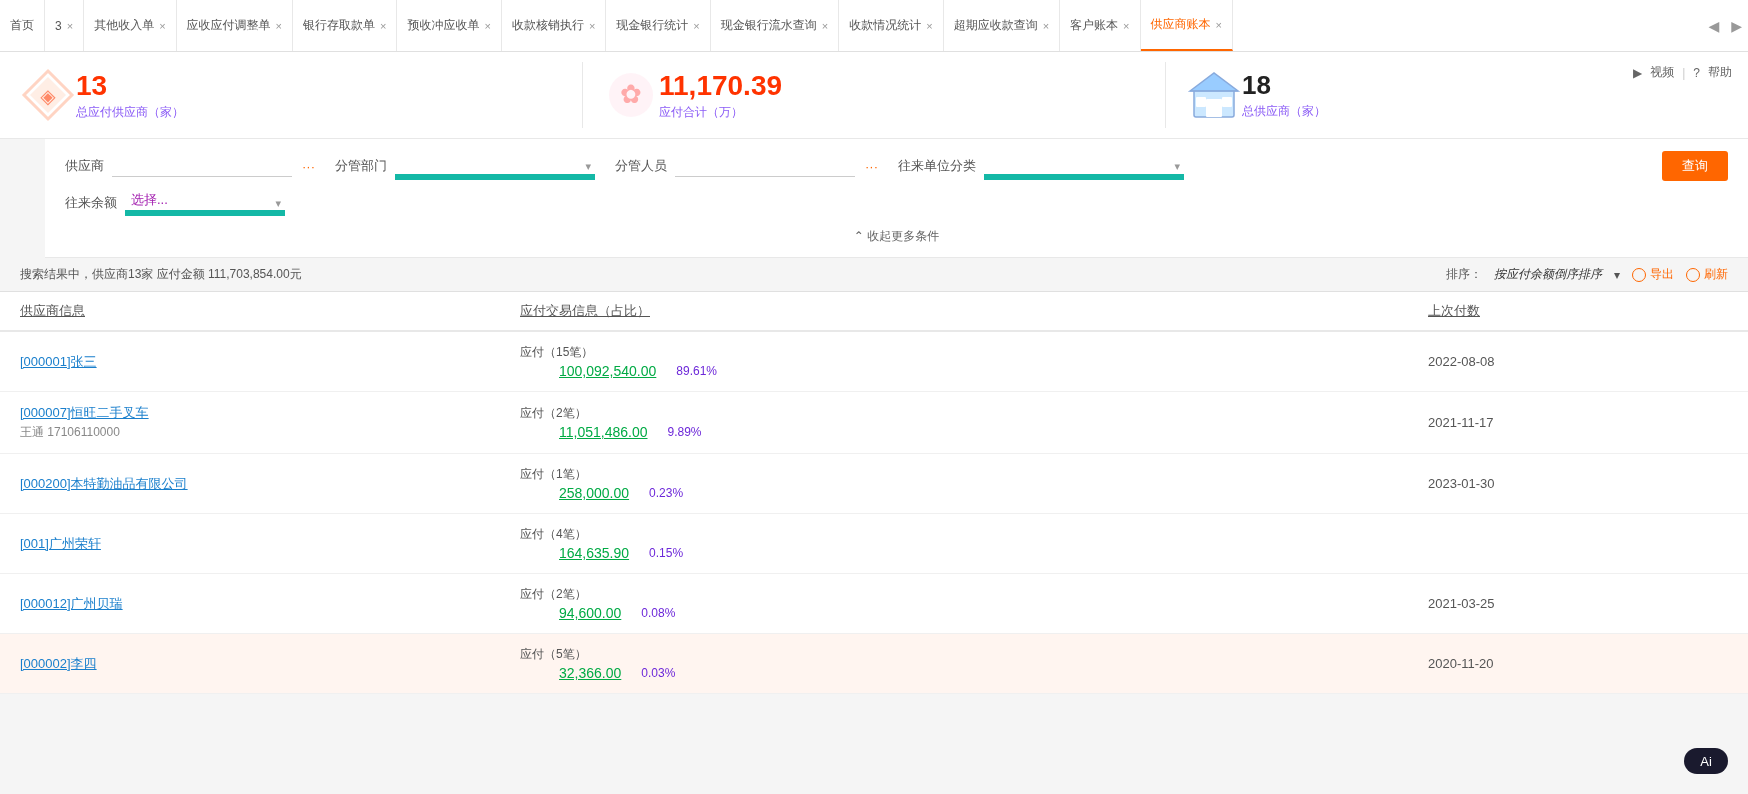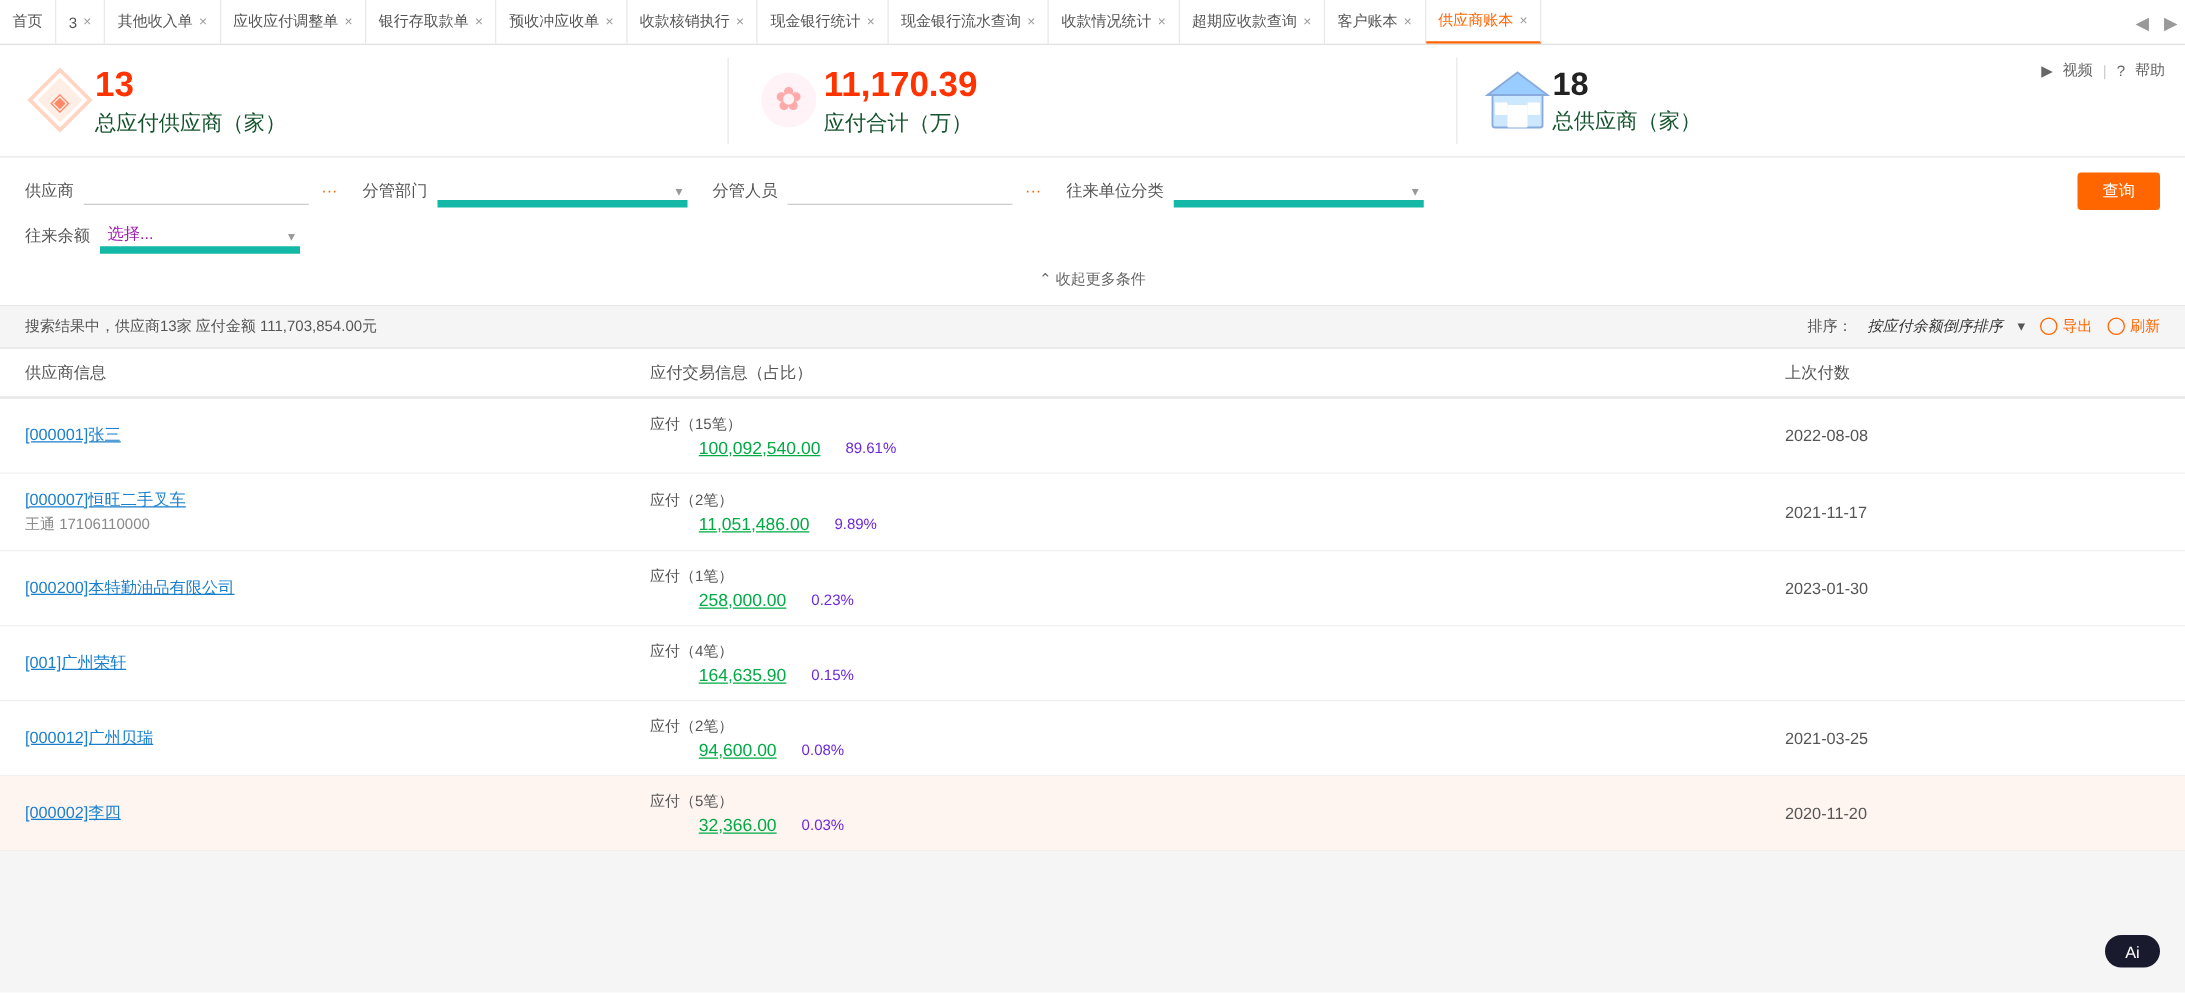--- a/index.html
+++ b/index.html
@@ -4,21 +4,21 @@
   <style>
     * { box-sizing: border-box; margin: 0; padding: 0; }
     body { font-family: 'Microsoft YaHei', Arial, sans-serif; font-size: 13px; background: #f5f5f5; color: #333; }
 
     
     .top-nav {
       display: flex;
       align-items: center;
       background: #fff;
       border-bottom: 1px solid #e0e0e0;
-      height: 36px;
+      height: 52px;
       overflow: hidden;
     }
     .nav-tab {
       display: flex;
       align-items: center;
       padding: 0 10px;
       height: 100%;
       white-space: nowrap;
       border-right: 1px solid #e8e8e8;
       cursor: pointer;
@@ -50,39 +50,40 @@
       display: flex;
       align-items: center;
       flex: 1;
       padding: 5px 20px;
       border-right: 1px solid #e8e8e8;
     }
     .stat-item:last-child { border-right: none; }
     .stat-content { display: flex; flex-direction: column; }
     .stat-number { font-size: 28px; font-weight: bold; color: #ff3300; line-height: 1.2; }
     .stat-number.dark { color: #222; font-size: 26px; }
-    .stat-label { font-size: 17px; color: #14532d; margin-top: 2px; }
+    .stat-label { font-size: 12px; color: #8b5cf6; margin-top: 2px; }
 
     .top-right-links {
       position: absolute;
       right: 16px;
       top: 12px;
       display: flex;
       align-items: center;
       font-size: 12px;
       color: #666;
       gap: 8px;
     }
     .top-right-links span { cursor: pointer; color: #666; }
 
     
     .search-bar {
       background: #fff;
       padding: 12px 20px 8px;
       border-bottom: 1px solid #e8e8e8;
+      margin-left: 45px;
     }
     .search-row {
       display: flex;
       align-items: center;
       gap: 20px;
       margin-bottom: 8px;
       flex-wrap: wrap;
     }
     .search-field {
       display: flex;
@@ -188,20 +189,21 @@
       width: 100%;
     }
     .table-header {
       display: grid;
       grid-template-columns: 500px 1fr 300px;
       padding: 10px 20px;
       border-bottom: 2px solid #e8e8e8;
       font-size: 13px;
       color: #555;
       font-weight: 500;
+      text-decoration: underline;
     }
     .table-row {
       display: grid;
       grid-template-columns: 500px 1fr 300px;
       padding: 12px 20px;
       border-bottom: 1px solid #f0f0f0;
       align-items: center;
     }
     .table-row.highlighted { background: #fff5f0; }
 

